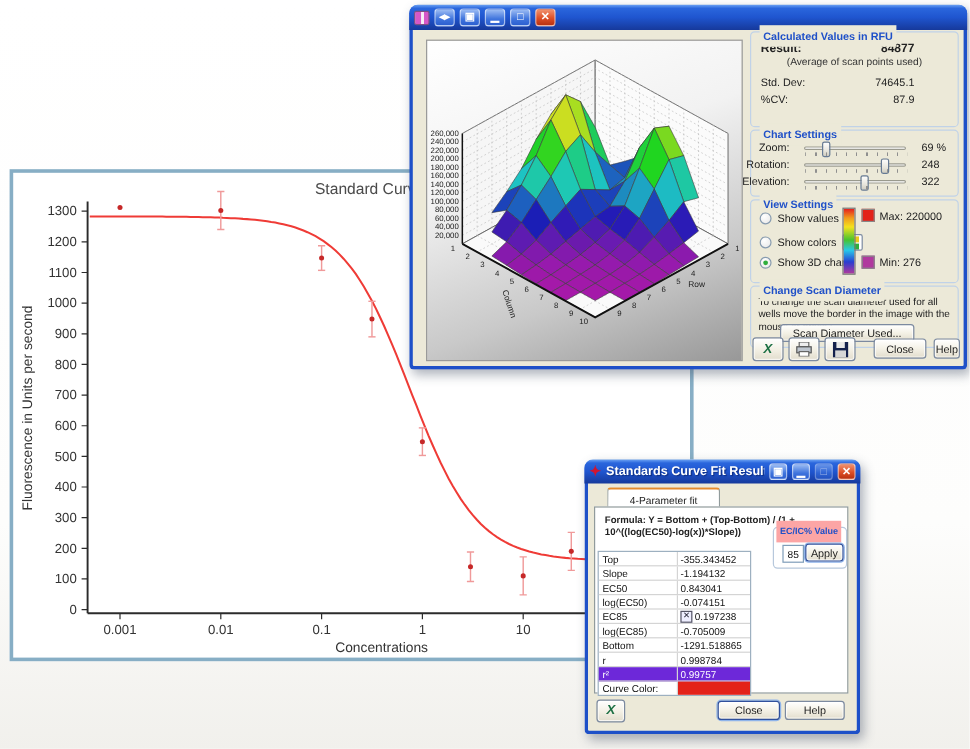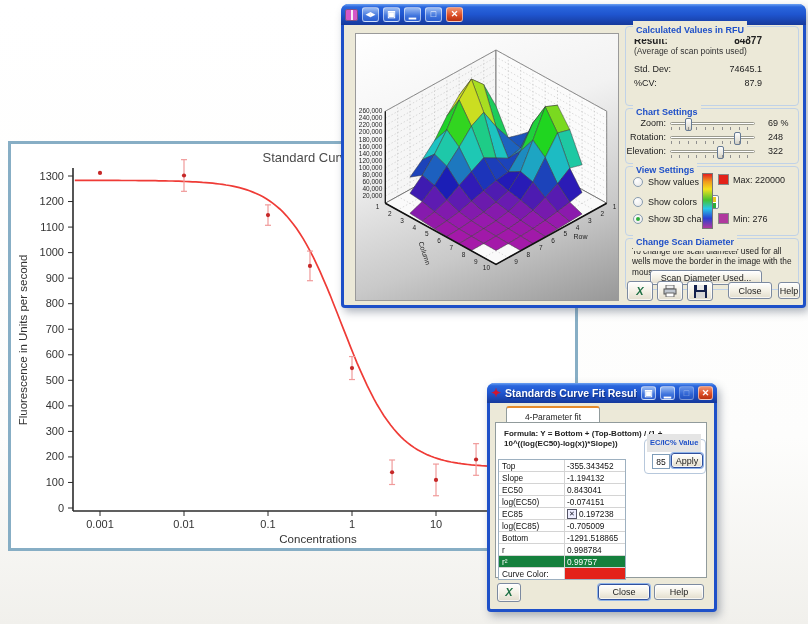--- a/index.html
+++ b/index.html
@@ -51,21 +51,21 @@
   
   .xpbtn{
     background:linear-gradient(180deg,#ffffff,#f4f1e6 50%,#e2ddcd);
     border:1px solid #7c8aa0;border-radius:3px;font-size:9px;color:#1c1c1c;
     display:flex;align-items:center;justify-content:center;box-sizing:border-box;
     position:absolute;box-shadow:inset 0 0 0 1px rgba(255,255,255,.7);
   }
   .xpbtn.focusblue{border:1px solid #30509c;box-shadow:0 0 0 1px #8fb4ea, inset 0 0 0 1px rgba(255,255,255,.7);}
   
   .slider-row{position:absolute;height:14px;font-size:9px;color:#222;}
-  .slider-label{position:absolute;right:100%;margin-right:4px;top:1px;white-space:nowrap;}
+  .slider-label{position:absolute;right:100%;margin-right:12px;top:1px;white-space:nowrap;}
   .track{position:absolute;left:0;top:5px;width:85px;height:3px;
     background:#ffffff;border:1px solid #9a9a8e;border-radius:2px;box-sizing:border-box;}
   .thumb{position:absolute;top:-5px;width:7px;height:13px;margin-left:-3px;
     background:linear-gradient(180deg,#fdfdfd,#e8e6dd 60%,#cfccc0);
     border:1px solid #667a94;border-radius:2px;box-sizing:border-box;}
   .ticks{position:absolute;left:1px;top:10px;width:85px;height:3px;
     background-image:repeating-linear-gradient(90deg,#8f8f8f 0 1px,transparent 1px 8.5px);}
   .slider-value{position:absolute;left:98px;top:1px;white-space:nowrap;}
   
   .radio-row{position:absolute;display:flex;align-items:center;gap:5px;font-size:9px;color:#222;}
@@ -84,38 +84,38 @@
   .swatch{position:absolute;width:11px;height:11px;border:1px solid #888;box-sizing:border-box;}
   
   #win1{left:341px;top:4px;width:459px;height:301px;z-index:3;}
   #chart3d{position:absolute;left:11px;top:29px;width:262px;height:266px;
     border:1px solid #9a9a9a;
     background:linear-gradient(160deg,#ffffff 0%,#f2f2f2 38%,#c9c9c9 72%,#989898 100%);}
   .rfu-line{display:flex;font-size:9px;color:#222;margin:3px 10px 0 8px;}
   .rfu-line .lab{flex:1;}
   .rfu-line .val{margin-right:26px;}
   .rfu-line.bold{font-weight:bold;font-size:10px;align-items:center;}
-  .rfu-note{font-size:8.5px;color:#333;margin:0 8px;}
+  .rfu-note{font-size:8.5px;color:#333;margin:0 8px;text-align:center;}
   .sd-text{font-size:8.3px;color:#222;margin:7px 6px 3px 6px;line-height:1.25;}
   
   #win2{left:487px;top:383px;width:224px;height:226px;z-index:4;}
   #win2 .titlebar{height:20px;}
   .tab{position:absolute;left:16px;top:23px;width:92px;height:17px;background:#fff;
     border:1px solid #919b9c;border-bottom:none;border-radius:3px 3px 0 0;
     border-top:2px solid #e68b2c;font-size:8.5px;display:flex;align-items:center;justify-content:center;color:#222;}
   .tabpage{position:absolute;left:5px;top:39px;width:212px;height:156px;background:#fff;
     border:1px solid #919b9c;box-sizing:border-box;}
   .formula{position:absolute;left:8px;top:6px;width:160px;font-size:8px;font-weight:bold;color:#222;line-height:1.3;}
   .fit-table{position:absolute;left:2px;top:36px;width:126px;border:1px solid #9db0c0;
     background:#fff;font-size:8.3px;color:#111;}
   .frow{display:flex;height:11px;border-bottom:1px solid #d4d4d4;align-items:flex-end;}
   .frow:last-child{border-bottom:none;}
   .fcell-l{flex:0 0 62px;padding:0 0 0 3px;border-right:1px solid #d4d4d4;height:100%;display:flex;align-items:center;}
   .fcell-v{flex:1;padding:0 2px;height:100%;display:flex;align-items:center;gap:2px;}
-  .frow.sel{background:#15803d;color:#fff;}
+  .frow.sel{background:#6d28d9;color:#fff;}
   .xbox{display:inline-block;width:8px;height:8px;border:1px solid #556;background:#eef;
     font-size:7px;line-height:8px;text-align:center;color:#223;}
   .ccell{background:#e32219;}
   .ecic-input{position:absolute;left:7px;top:14px;width:16px;height:13px;border:1px solid #7f9db9;
     font-size:8.5px;text-align:center;background:#fff;color:#111;display:flex;align-items:center;justify-content:center;}
   
   .iconbtn{width:26px;height:20px;}
   .excel-x{color:#1d7044;font-weight:bold;font-style:italic;font-size:11px;line-height:11px;}
   .mini-svg{display:block;}
   .smalltext{font-size:9px;color:#222;}
@@ -475,21 +475,21 @@
 
   <div class="tab">4-Parameter fit</div>
 
   <div class="tabpage">
     <div class="formula">
       <div>Formula: Y = Bottom + (Top-Bottom) / (1 +</div>
       <div>10^((log(EC50)-log(x))*Slope))</div>
     </div>
 
     <div class="group" style="left:148px;top:16px;width:60px;height:33px;border-color:#b7c8dc;">
-      <div class="gcap" style="background:#e5e5e5;font-size:7.5px;left:2px;">EC/IC% Value</div>
+      <div class="gcap" style="background:#fca5a5;font-size:7.5px;left:2px;">EC/IC% Value</div>
       <div class="ecic-input">85</div>
       <div class="xpbtn focusblue" style="left:26px;top:13px;width:32px;height:15px;">Apply</div>
     </div>
 
     <div class="fit-table">
       <div class="frow">
         <span class="fcell-l">Top</span>
         <span class="fcell-v">-355.343452</span>
       </div>
       <div class="frow">

